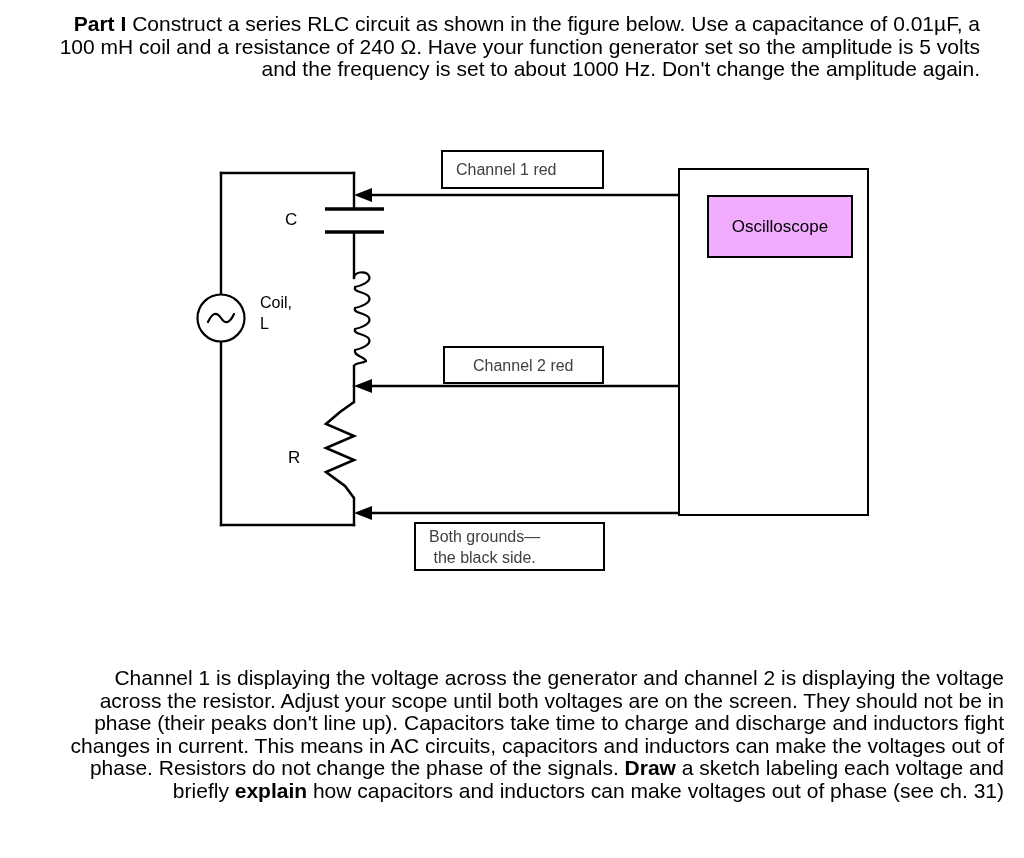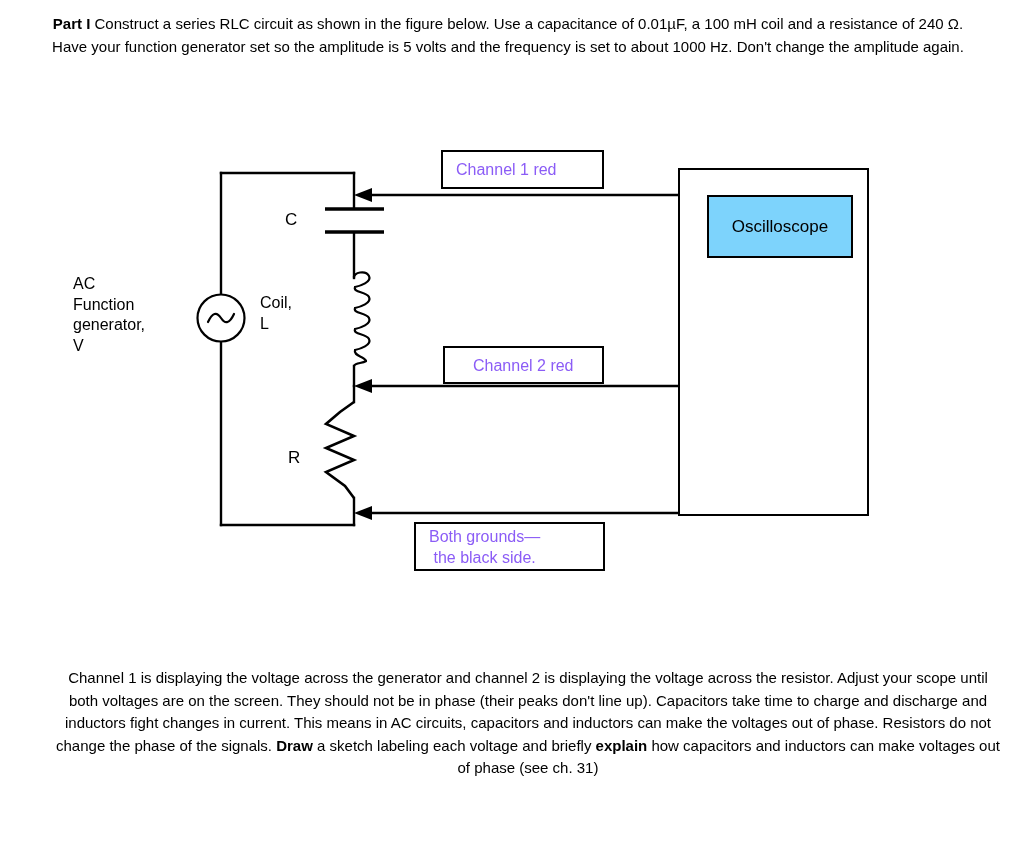--- a/index.html
+++ b/index.html
@@ -16,24 +16,24 @@
     overflow: hidden;
   }
   .page {
     position: absolute;
     left: 0; top: 0;
     width: 1024px;
     height: 858px;
   }
   .para {
     position: absolute;
-    font-size: 15px;
+    font-size: 21px;
     line-height: 22.6px;
     color: #000;
-    text-align: center;
+    text-align: right;
   }
   #intro-paragraph {
     left: 36px;
     top: 13px;
     width: 944px;
   }
   #closing-paragraph {
     left: 36px;
     top: 667px;
     width: 952px;
@@ -63,21 +63,21 @@
   #cap-label { left: 285px; top: 80px; font-size: 17px; }
   #coil-label { left: 260px; top: 163px; }
   #resistor-label { left: 288px; top: 318px; font-size: 17px; }
 
   .callout {
     position: absolute;
     border: 2px solid #000;
     background: #fff;
     font-size: 16px;
     line-height: 21px;
-    color: #8b5cf6;
+    color: #404040;
     box-sizing: border-box;
     display: flex;
     align-items: center;
   }
   #callout-channel1 {
     left: 441px; top: 20px; width: 163px; height: 39px;
     padding-left: 13px;
   }
   #callout-channel2 {
     left: 443px; top: 216px; width: 161px; height: 38px;
@@ -97,21 +97,21 @@
     width: 191px; height: 348px;
     border: 2px solid #000;
     background: #fff;
     box-sizing: border-box;
   }
   #oscilloscope-label-box {
     position: absolute;
     left: 27px; top: 25px;
     width: 146px; height: 63px;
     border: 2px solid #000;
-    background: #7dd3fc;
+    background: #f0abfc;
     box-sizing: border-box;
     display: flex;
     align-items: center;
     justify-content: center;
     font-size: 17px;
   }
 </style>
 </head>
 <body>
 
@@ -188,24 +188,20 @@
         <line x1="678" y1="256" x2="368" y2="256"></line>
       </g>
       <polygon points="354,256 372,249 372,263" fill="#000"></polygon>
 
       <g stroke="#000" stroke-width="2.4" fill="none">
         <line x1="678" y1="383" x2="368" y2="383"></line>
       </g>
       <polygon points="354,383 372,376 372,390" fill="#000"></polygon>
     </svg>
 
-    <div class="diagram-label" id="generator-label" style="white-space: pre;">AC
-Function
-generator,
-V</div>
     <div class="diagram-label" id="cap-label">C</div>
     <div class="diagram-label" id="coil-label" style="white-space: pre;">Coil,
 L</div>
     <div class="diagram-label" id="resistor-label">R</div>
 
     <div class="callout" id="callout-channel1">
         <span>Channel 1 red</span>
       </div>
 
     <div class="callout" id="callout-channel2">

